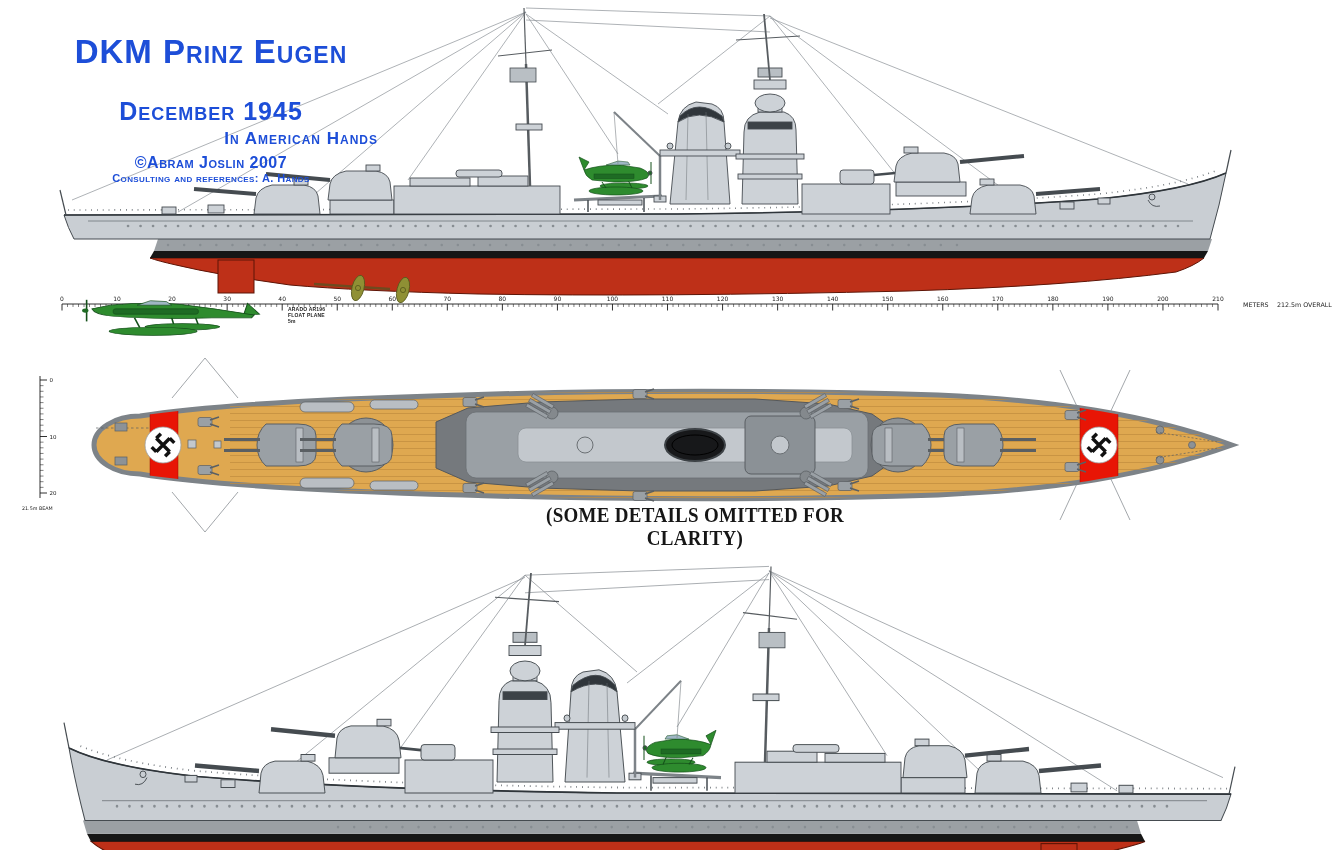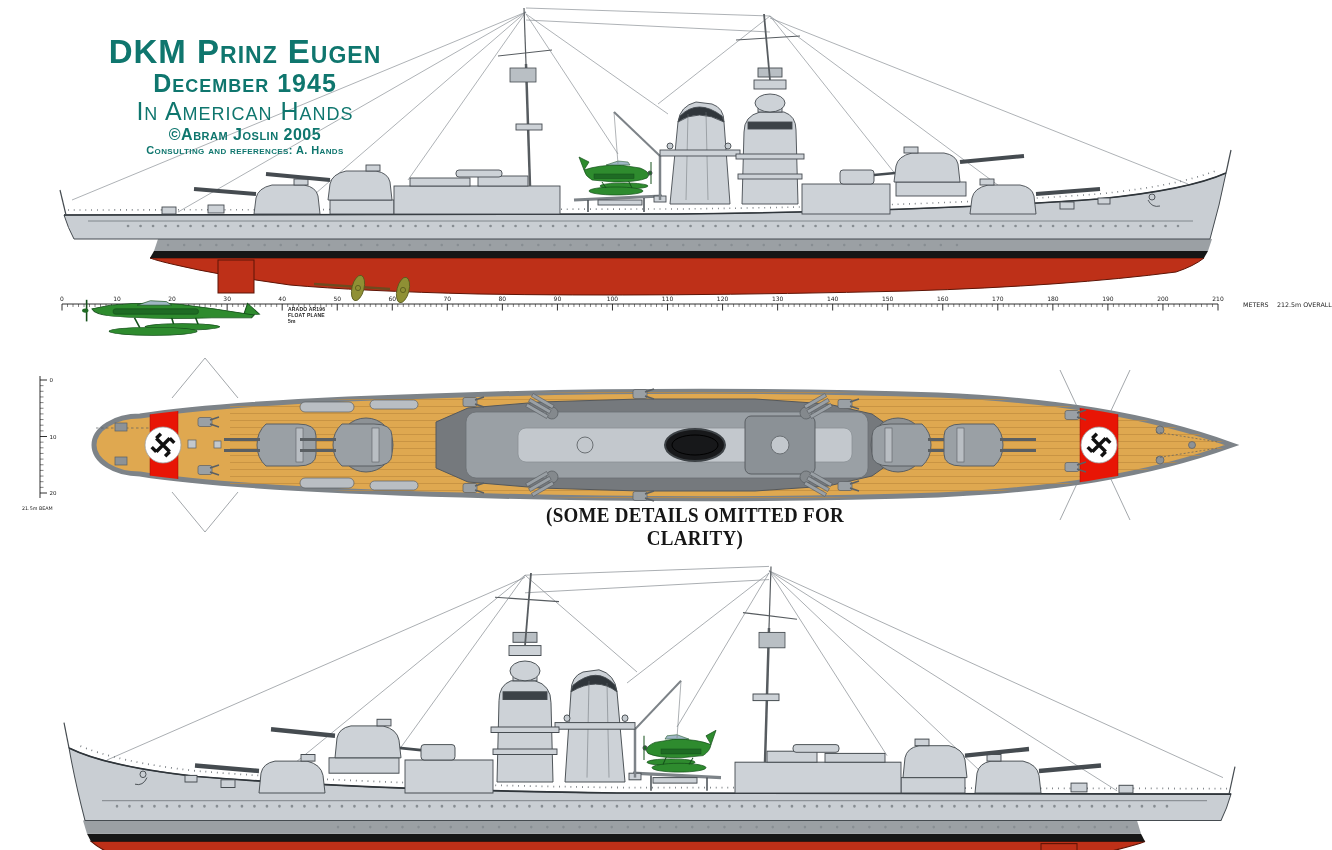--- a/index.html
+++ b/index.html
@@ -4,24 +4,24 @@
 <style>
   :root{
     --hull-red:#BE3018; --hull-gray:#C9CED3; --boot-gray:#9BA0A4;
     --waterline-black:#161616; --super-gray:#CDD2D7; --deck-amber:#DFA850;
     --stripe-red:#E81505; --marking-black:#111111; --plane-green:#2E8B2E; --prop-olive:#8F9034;
   }
   html,body{margin:0;padding:0;background:#fff;}
   .canvas{position:relative;width:1332px;height:850px;background:#fff;overflow:hidden;
           font-family:"Liberation Sans",sans-serif;}
   .canvas svg{position:absolute;left:0;top:0;}
-  .title-block{position:absolute;left:78px;top:34px;width:334px;text-align:center;color:#0f766e;}
+  .title-block{position:absolute;left:44px;top:34px;width:334px;text-align:center;color:#1d4ed8;}
   .title-block .t1{font-size:33px;font-weight:bold;font-variant:small-caps;line-height:36px;letter-spacing:1px;}
-  .title-block .t2{font-size:25px;font-weight:bold;font-variant:small-caps;line-height:27px;letter-spacing:1px;}
-  .title-block .t3{font-size:25px;font-weight:normal;font-variant:small-caps;line-height:28px;letter-spacing:1px;}
+  .title-block .t2{font-size:25px;font-weight:bold;font-variant:small-caps;line-height:27px;letter-spacing:1px;margin-top:28px;}
+  .title-block .t3{font-size:17px;font-weight:bold;font-variant:small-caps;line-height:28px;letter-spacing:1px;text-align:right;}
   .title-block .t4{font-size:16px;font-weight:bold;font-variant:small-caps;line-height:19px;letter-spacing:0.5px;}
   .title-block .t5{font-size:11px;font-weight:bold;font-variant:small-caps;line-height:13px;letter-spacing:0.4px;}
   .plan-caption{position:absolute;left:505px;top:505px;width:380px;text-align:center;
     font-family:"Liberation Serif",serif;font-weight:bold;font-size:19px;color:#161616;
     letter-spacing:0.3px;transform:scaleY(1.05);}
   .plane-label{position:absolute;left:288px;top:306px;font-size:5px;line-height:6px;
     color:#222;font-weight:bold;letter-spacing:0.2px;}
   text.tick-label{font:6px "DejaVu Sans",sans-serif;fill:#1a1a1a;text-anchor:middle;}
   text.beam-label{font:5.5px "DejaVu Sans",sans-serif;fill:#1a1a1a;text-anchor:start;}
   text.meters-label{font:6.3px "DejaVu Sans",sans-serif;fill:#1a1a1a;}
@@ -577,21 +577,21 @@
       <text class="beam-label" x="22" y="510" style="font-size:4.8px">21.5m BEAM</text>
     </g>
 
     <use href="#shipProfile" transform="translate(1237,562) scale(-1,1.1)"></use>
   </svg>
 
   <div class="title-block">
     <div class="t1">DKM Prinz Eugen</div>
     <div class="t2">December 1945</div>
     <div class="t3">In American Hands</div>
-    <div class="t4">©Abram Joslin 2005</div>
+    <div class="t4">©Abram Joslin 2007</div>
     <div class="t5">Consulting and references: A. Hands</div>
   </div>
 
   <div class="plane-label">
     <div>ARADO AR196</div>
     <div>FLOAT PLANE</div>
     <div>5m</div>
   </div>
 
   <div class="plan-caption">(SOME DETAILS OMITTED FOR CLARITY)</div>

